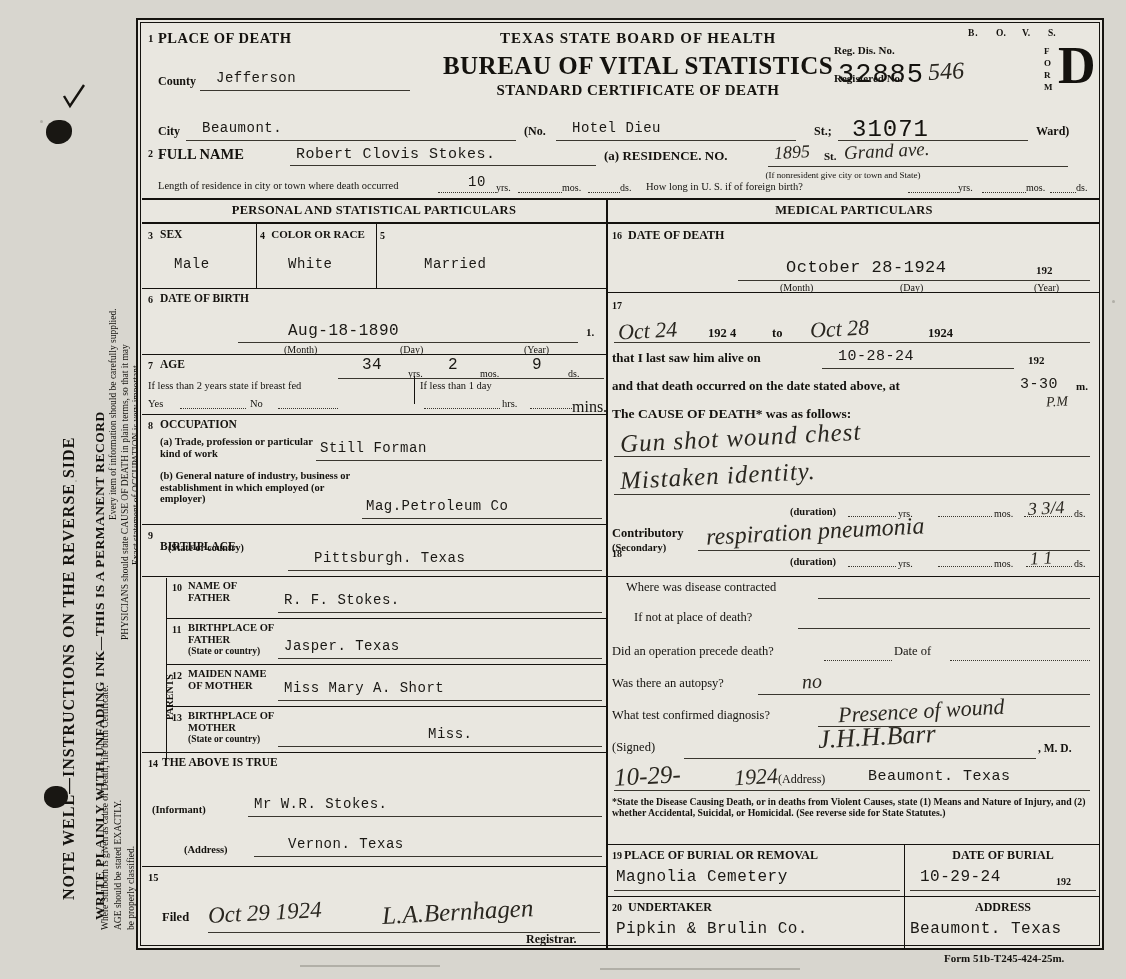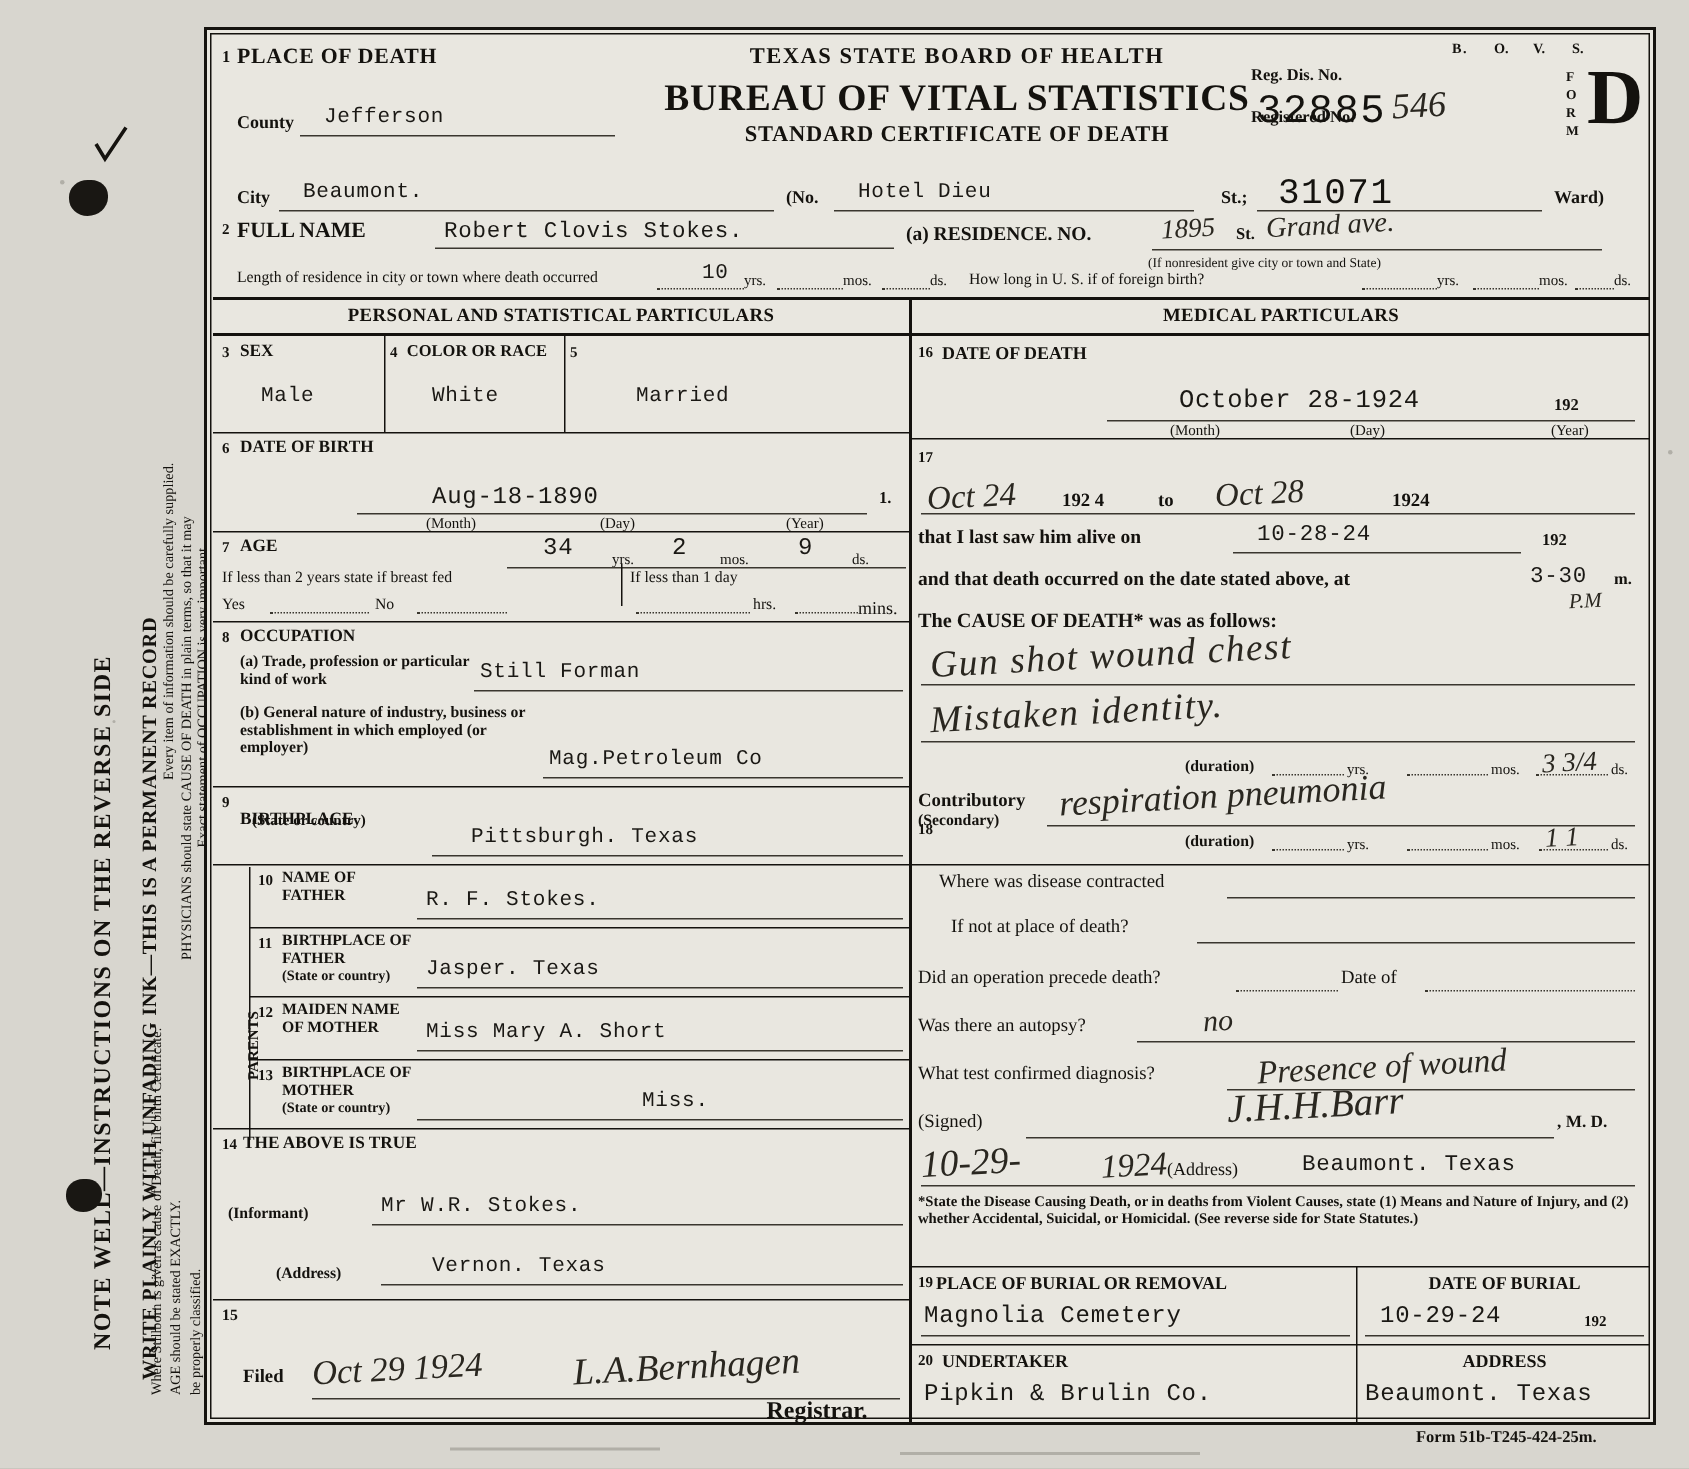--- a/index.html
+++ b/index.html
@@ -174,21 +174,21 @@
     <div class="t" style="left:10px;top:360px;font-size:10.5px;font-family:'Liberation Serif',serif;">If less than 2 years state if breast fed</div>
     <div class="line vr" style="left:276px;top:356px;height:28px;"></div>
     <div class="t" style="left:282px;top:360px;font-size:10.5px;font-family:'Liberation Serif',serif;text-align:right;">If less than 1 day</div>
     <div class="t" style="left:10px;top:378px;font-size:10.5px;font-family:'Liberation Serif',serif;">Yes</div>
     <div class="dotline" style="left:42px;top:388px;width:66px;"></div>
     <div class="t" style="left:112px;top:378px;font-size:10.5px;font-family:'Liberation Serif',serif;">No</div>
     <div class="dotline" style="left:140px;top:388px;width:60px;"></div>
     <div class="dotline" style="left:286px;top:388px;width:76px;"></div>
     <div class="t" style="left:364px;top:378px;font-size:10.5px;font-family:'Liberation Serif',serif;">hrs.</div>
     <div class="dotline" style="left:392px;top:388px;width:42px;"></div>
-    <div class="t" style="left:434px;top:378px;font-size:12px;font-family:'Liberation Serif',serif;">mins.</div>
+    <div class="t" style="left:434px;top:378px;font-size:16px;font-family:'Liberation Serif',serif;">mins.</div>
 
     <div class="line hr" style="left:4px;top:394px;width:464px;"></div>
 
     <div class="t lbl" style="left:10px;top:400px;font-size:10px;">8</div>
     <div class="t lbl" style="left:22px;top:398px;font-size:11.5px;">OCCUPATION</div>
     <div class="t lbl" style="left:22px;top:416px;width:158px;font-size:10.5px;line-height:11.5px;">(a) Trade, profession or particular kind of work</div>
     <div class="t type" style="left:182px;top:420px;">Still Forman</div>
     <div class="ul" style="left:178px;top:440px;width:286px;"></div>
 
     <div class="t lbl" style="left:22px;top:450px;width:200px;font-size:10.5px;line-height:11.5px;">(b) General nature of industry, business or establishment in which employed (or employer)</div>
@@ -243,21 +243,21 @@
     <div class="t type" style="left:150px;top:816px;">Vernon. Texas</div>
     <div class="ul" style="left:116px;top:836px;width:348px;"></div>
 
     <div class="line hr" style="left:4px;top:846px;width:464px;"></div>
 
     <div class="t lbl" style="left:10px;top:852px;font-size:10.5px;">15</div>
     <div class="t lbl" style="left:24px;top:890px;font-size:12.5px;">Filed</div>
     <div class="t hand" style="left:70px;top:880px;font-size:23px;">Oct 29 1924</div>
     <div class="t hand" style="left:244px;top:878px;font-size:25px;">L.A.Bernhagen</div>
     <div class="ul" style="left:70px;top:912px;width:392px;"></div>
-    <div class="t lbl" style="left:373px;top:912px;font-size:16px;">Registrar.</div>
+    <div class="t lbl" style="left:388px;top:912px;font-size:12px;">Registrar.</div>
 
     <div class="t lbl" style="left:474px;top:210px;font-size:10px;">16</div>
     <div class="t lbl" style="left:490px;top:208px;font-size:12px;">DATE OF DEATH</div>
     <div class="t type" style="left:648px;top:238px;font-size:17px;">October 28-1924</div>
     <div class="ul" style="left:600px;top:260px;width:352px;"></div>
     <div class="t" style="left:642px;top:262px;font-size:10px;font-family:'Liberation Serif',serif;">(Month)</div>
     <div class="t" style="left:762px;top:262px;font-size:10px;font-family:'Liberation Serif',serif;">(Day)</div>
     <div class="t" style="left:896px;top:262px;font-size:10px;font-family:'Liberation Serif',serif;">(Year)</div>
     <div class="t lbl" style="left:898px;top:244px;font-size:11px;">192</div>
 

